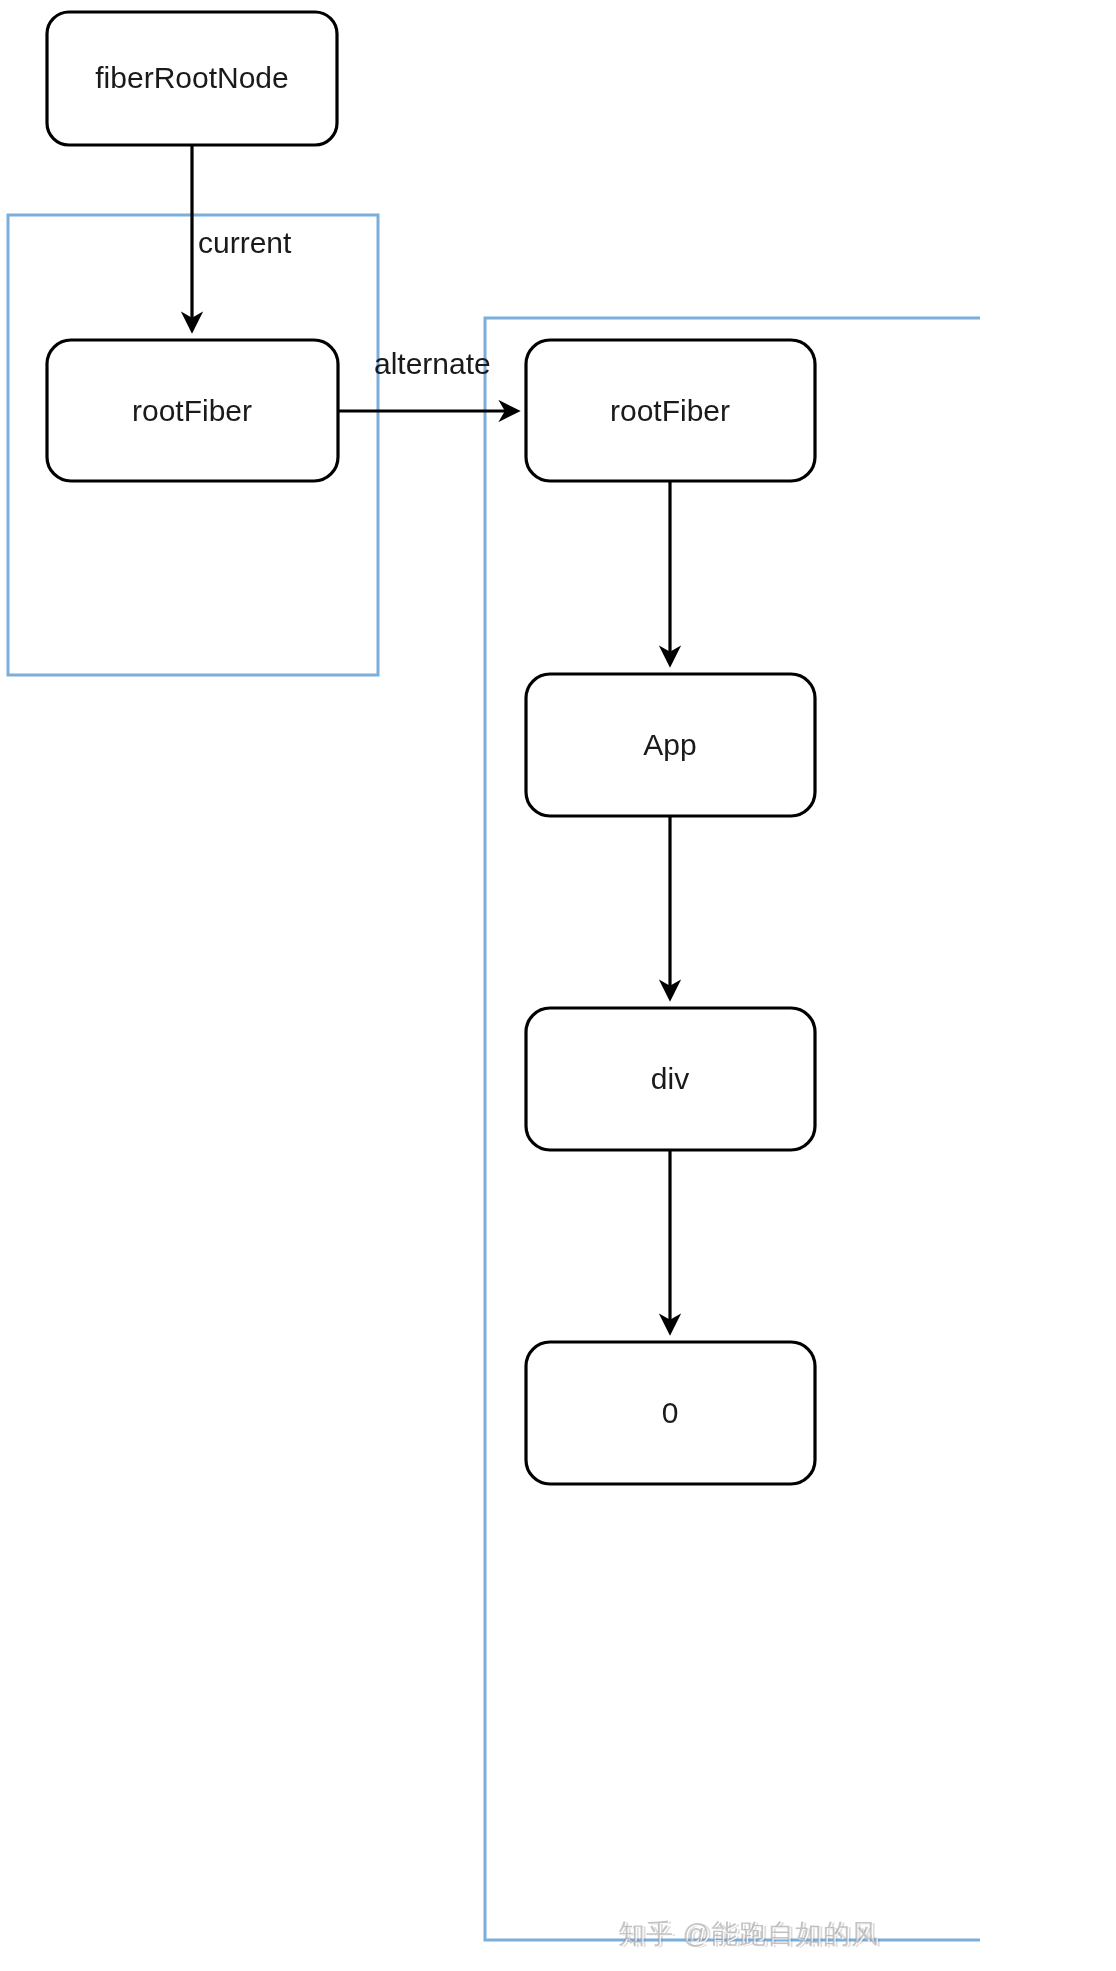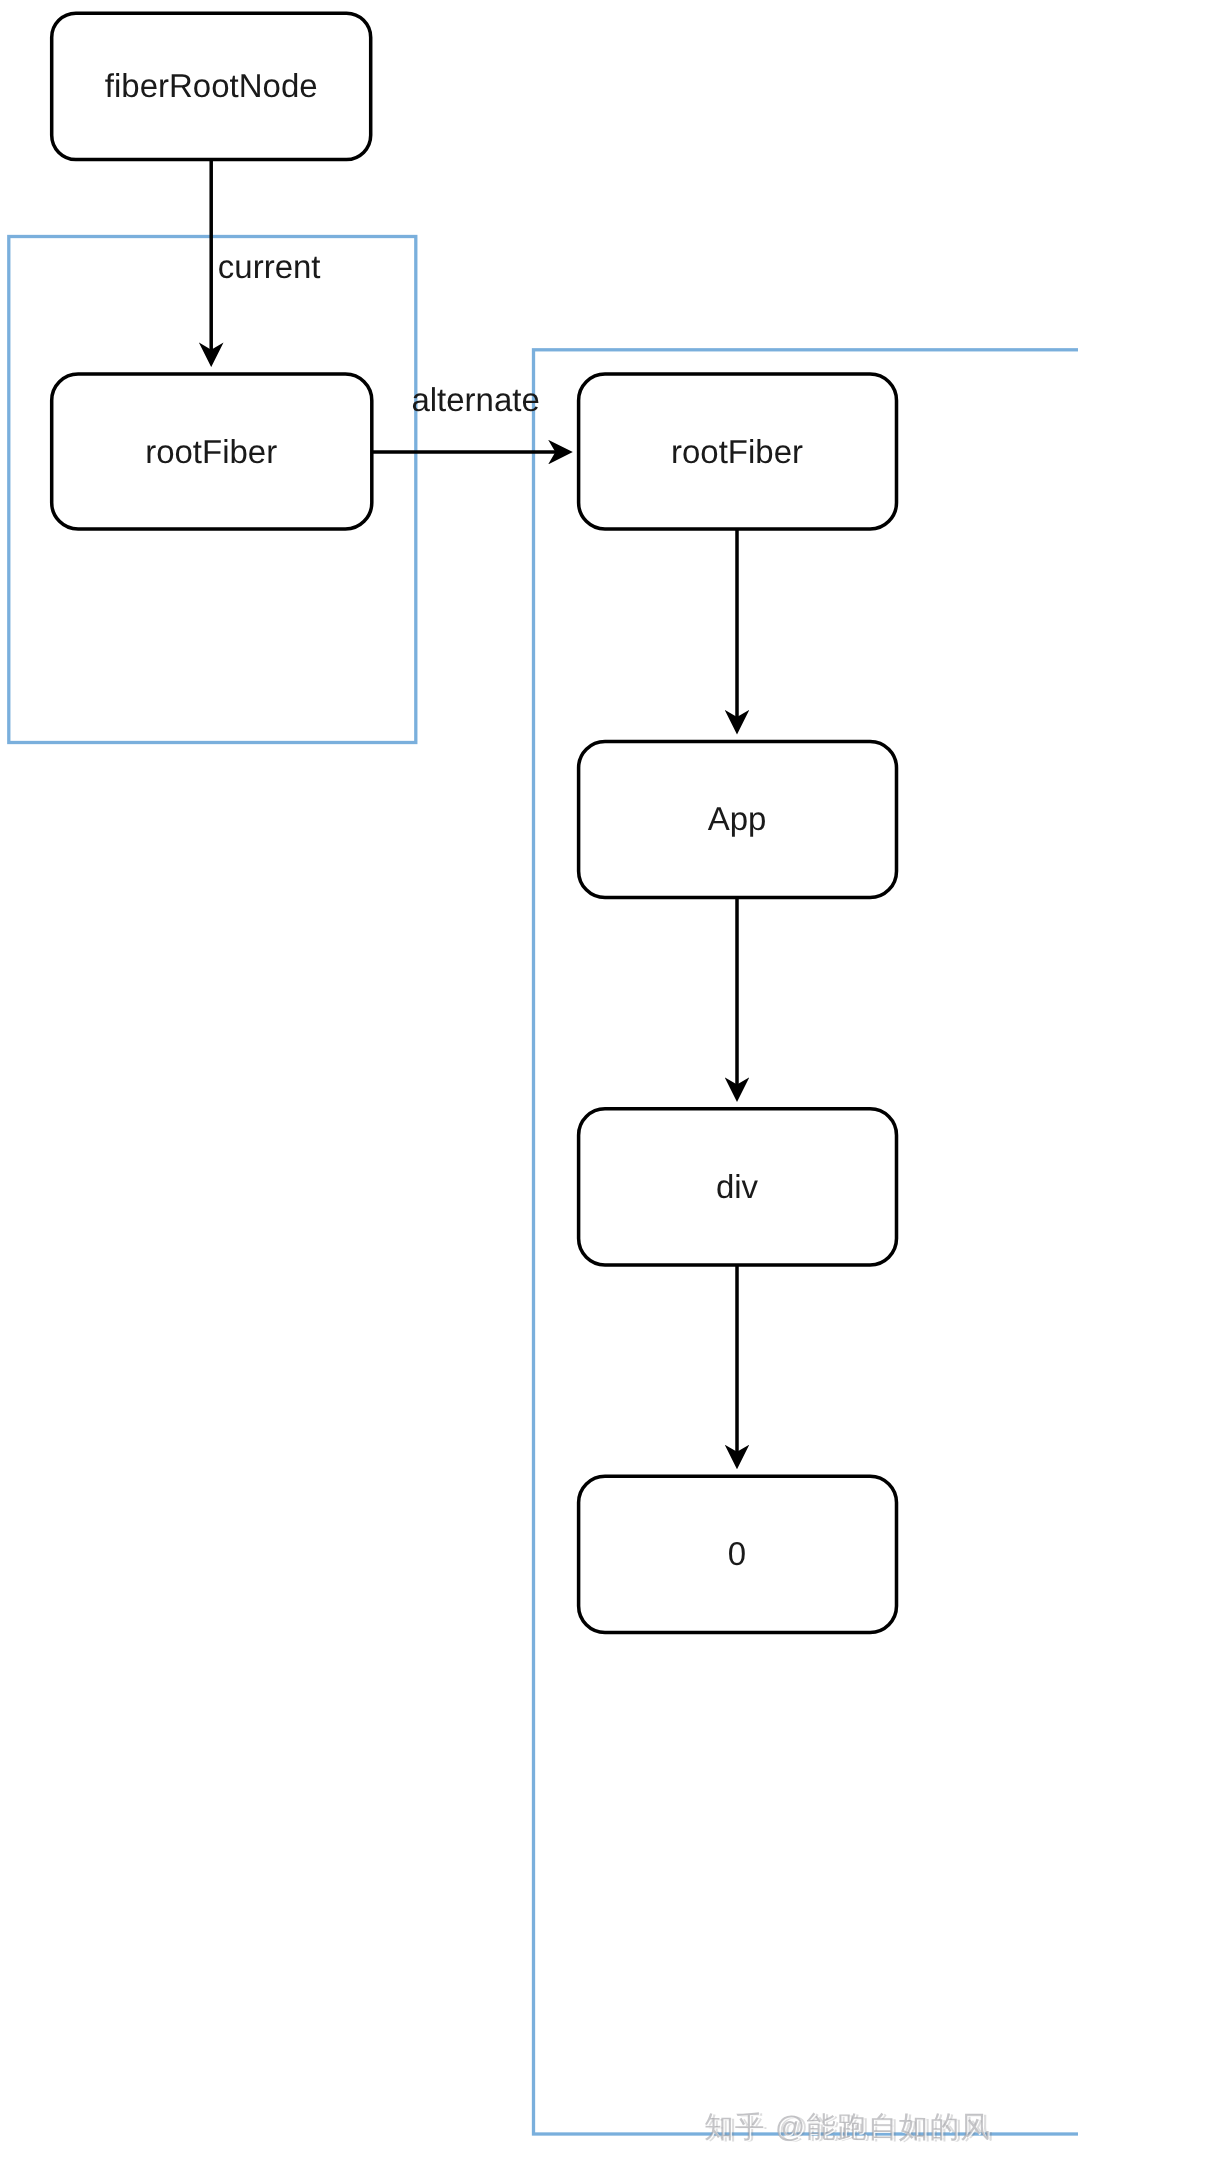--- a/index.html
+++ b/index.html
@@ -135,15 +135,15 @@
       <rect class="node-box" x="526" y="1342" width="289" height="142" rx="24" ry="24"></rect>
       <text class="node-label" x="670" y="1415">0</text>
     </g>
 
     <text class="edge-label" x="198" y="245" text-anchor="start">current</text>
 
     <text class="edge-label" x="374" y="366" text-anchor="start">alternate</text>
 
   </svg>
 
-  <div class="watermark" style="left:640px; top:1916px;">知乎 @能跑自如的风</div>
+  <div class="watermark" style="left:618px; top:1916px;">知乎 @能跑自如的风</div>
 
 </div>
 
 </body></html>

